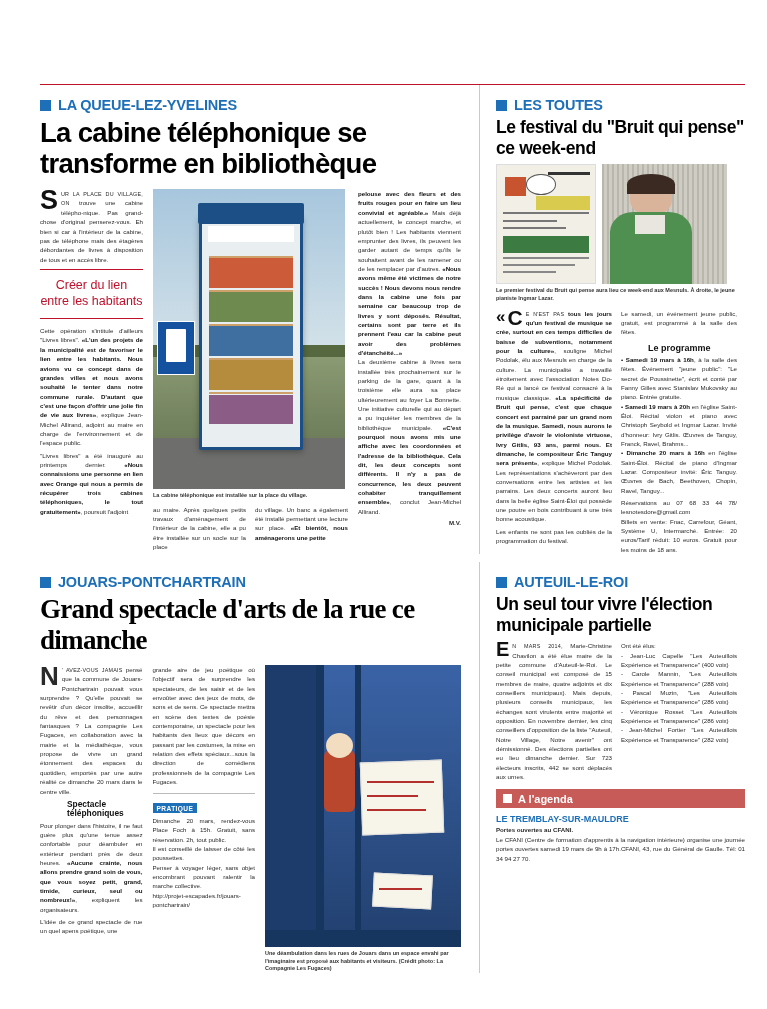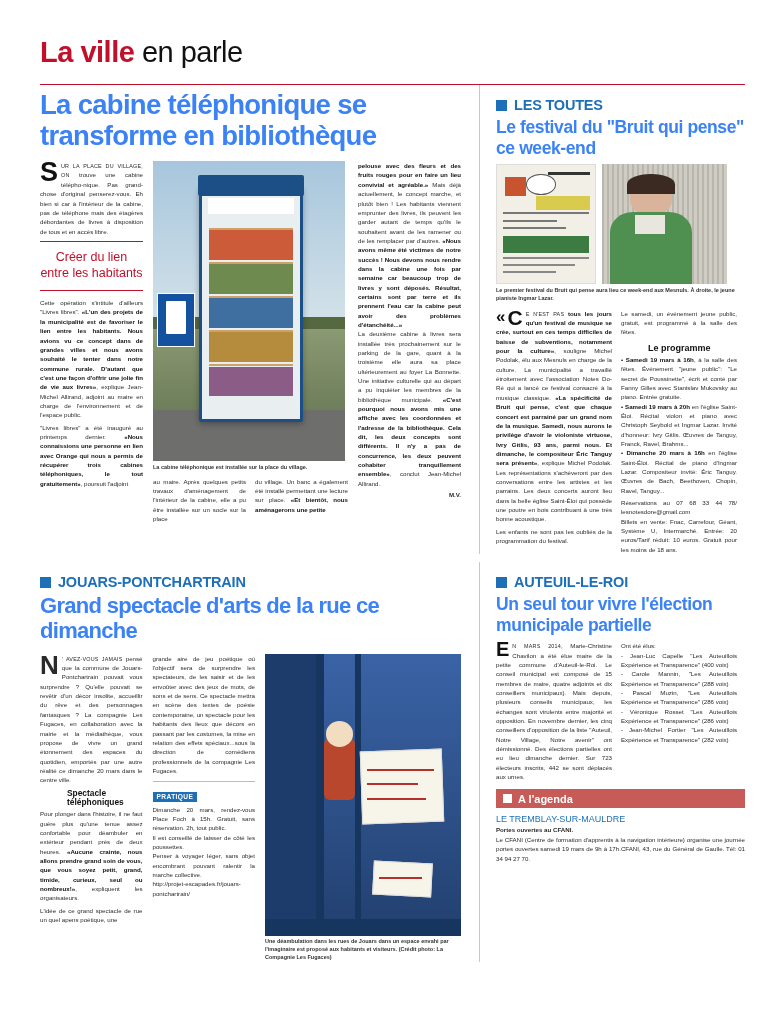--- a/index.html
+++ b/index.html
@@ -27,21 +27,21 @@
 
   
   .columns { display:flex; gap: 0; }
   .left-pane { width: 440px; padding-right: 18px; border-right: 0.8px solid #c9c9c9; }
   .right-pane { width: 267px; padding-left: 16px; }
 
   .kicker { display:flex; align-items:center; gap:7px; margin: 12px 0 4px; }
   .kicker .sq { width:11px; height:11px; background:#1D6FB8; display:inline-block; }
   .kicker .txt { color:#1D6FB8; font-size:14.5px; font-weight:700; letter-spacing:-0.2px; }
 
-  h1.headline { font-size: 27.5px; line-height: 1.13; font-weight:700; margin: 4px 0 10px; letter-spacing:-0.7px; color:#3b82f6;}
+  h1.headline { font-size: 27.5px; line-height: 1.13; font-weight:700; margin: 4px 0 10px; letter-spacing:-0.7px; color:#000000;}
   h1.headline.small { font-size: 17.5px; line-height:1.18; letter-spacing:-0.4px; margin: 2px 0 6px;}
   .bt { font-size: 6.15px; line-height: 1.52; text-align: justify; hyphens:auto; color:#2a2a2a; }
   .bt b, .bt strong { font-weight:700; color:#111; }
   .dc { float:left; font-size: 27px; line-height: 0.78; font-weight:700; padding: 1px 3px 0 0; color:#111; }
   .dc-n { float:left; font-size: 26px; line-height:0.8; font-weight:700; padding: 1px 3px 0 0;}
   .smallcaps { font-variant: small-caps; font-size: 5.4px; letter-spacing:.2px; }
 
   
   .pull { text-align:center; color:#C0102A; font-size:12.5px; line-height:1.25; padding: 8px 0 9px; border-top:1.4px solid #C0102A; border-bottom:1.4px solid #C0102A; margin: 5px 0 7px;}
 
@@ -50,21 +50,21 @@
   .cap { font-size:5.5px; line-height:1.45; color:#333; font-weight:700; padding-top:2.5px;}
 
   
   .prat-h { background:#1D6FB8; color:#fff; font-size:6.6px; font-weight:700; letter-spacing:.4px; padding:1.5px 4px; display:inline-block; margin-bottom:3px;}
   .sub-h { font-size:8.4px; font-weight:700; line-height:1.12; margin: 4px 0 2px; color:#111;padding-left:27px;}
 
   
   .agenda-bar { background:#C75B58; color:#fff; display:flex; align-items:center; gap:6px; padding:3.5px 7px; margin-top:8px;}
   .agenda-bar .sq { width:9px; height:9px; background:#fff; display:inline-block;}
   .agenda-bar .txt { font-size:11px; font-weight:700;}
-  .agenda-town { color:#1D6FB8; font-weight:400; font-size:9px; margin:6px 0 1px;}
+  .agenda-town { color:#1D6FB8; font-weight:700; font-size:9px; margin:6px 0 1px;}
 
   .quote-mark { float:left; font-size:17px; font-weight:700; line-height:.75; padding:2px 2px 0 0; color:#111;}
 
   
   .booth-wrap { width: 192px; height: 300px; position:relative; background: linear-gradient(#8fb4cf, #b9cfd9 45%, #9fb6a5 60%, #7e8f72); overflow:hidden;}
   .sky { position:absolute; inset:0 0 42% 0; background:linear-gradient(#a7c6dd,#d7e4ea); }
   .ground { position:absolute; left:0; right:0; bottom:0; height:44%; background:linear-gradient(#8a9a72,#5d6b4c); }
   .road { position:absolute; left:0; right:0; bottom:0; height:17%; background:#6e6e6c;}
   .hedge { position:absolute; left:0; right:0; top:52%; height:12%; background:#55683f; }
   .booth { position:absolute; left:24%; top:9%; width:54%; height:78%; background:#e9eef1; border:3px solid #1c4f86; border-radius:2px; box-shadow:0 2px 6px rgba(0,0,0,.3);}
@@ -80,31 +80,31 @@
 
   
   .street { width:196px; height:282px; background:#2d4f8e; position:relative; overflow:hidden;}
 </style>
 </head>
 <body>
 
 <div class="page">
 
   <div class="masthead">
-    <div class="masthead-title">
-      <span class="red">La ville</span>
-      <span class="blk">en parle</span>
-    </div>
   </div>
   <div class="rule-red"></div>
 
   <div class="columns">
 
     <div class="left-pane">
 
+      <div class="kicker">
+        <span class="sq"></span>
+        <span class="txt">LA QUEUE-LEZ-YVELINES</span>
+      </div>
 
       <h1 class="headline">La cabine téléphonique se transforme en bibliothèque</h1>
 
       <div style="display:flex; gap:10px;">
 
         <div style="width:116px;">
           <div class="bt">
             <span class="dc">S</span><span class="smallcaps">UR LA PLACE DU VILLAGE, ON</span>
             <span>trouve une cabine télépho-nique. Pas grand-chose d'original penserez-vous. Eh bien si car à l'intérieur de la cabine, pas de téléphone mais des étagères débordantes de livres à disposition de tous et en accès libre.</span>
           </div>
@@ -223,21 +223,21 @@
     </div>
   </div>
 
   <div class="columns" style="margin-top:8px;">
 
     <div class="left-pane">
       <div class="kicker">
         <span class="sq"></span>
         <span class="txt">JOUARS-PONTCHARTRAIN</span>
       </div>
-      <h1 class="headline" style="font-size:22px;">Grand spectacle d'arts de la rue ce dimanche</h1>
+      <h1 class="headline" style="font-size:27px;font-family:Liberation Serif, serif;">Grand spectacle d'arts de la rue ce dimanche</h1>
 
       <div style="display:flex; gap:10px;">
 
         <div style="width:116px;">
           <div class="bt">
             <span class="dc-n">N</span><span class="smallcaps">' AVEZ-VOUS JAMAIS</span>
             <span>pensé que la commune de Jouars-Pontchartrain pouvait vous surprendre ? Qu'elle pouvait se revêtir d'un décor insolite, accueillir du rêve et des personnages fantasques ? La compagnie Les Fugaces, en collaboration avec la mairie et la médiathèque, vous propose de vivre un grand étonnement des espaces du quotidien, emportés par une autre réalité ce dimanche 20 mars dans le centre ville.</span>
           </div>
           <div class="sub-h">Spectacle téléphoniques</div>
           <div class="bt">

